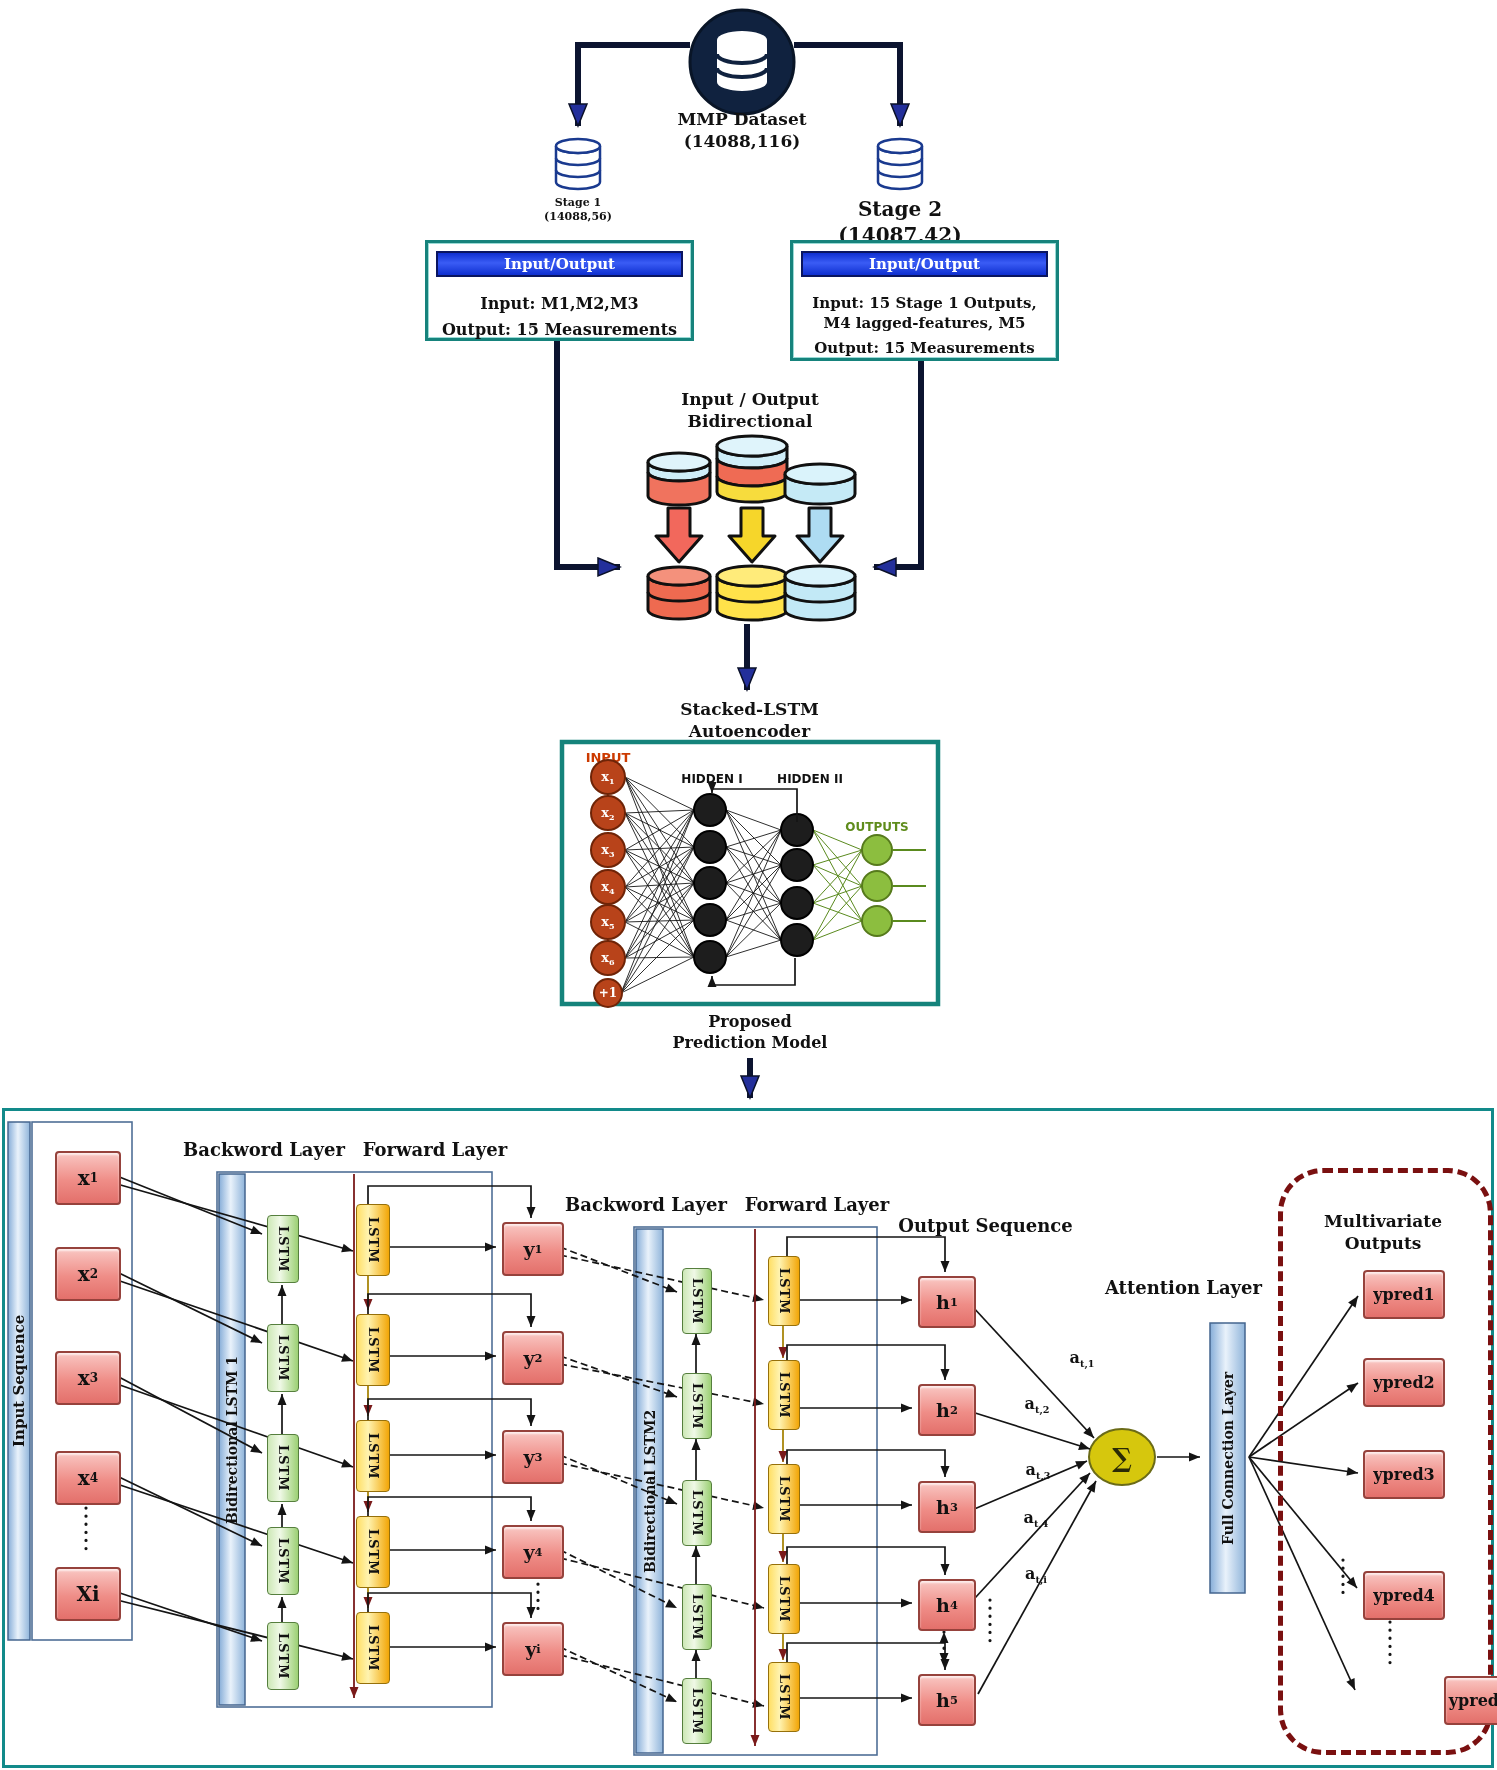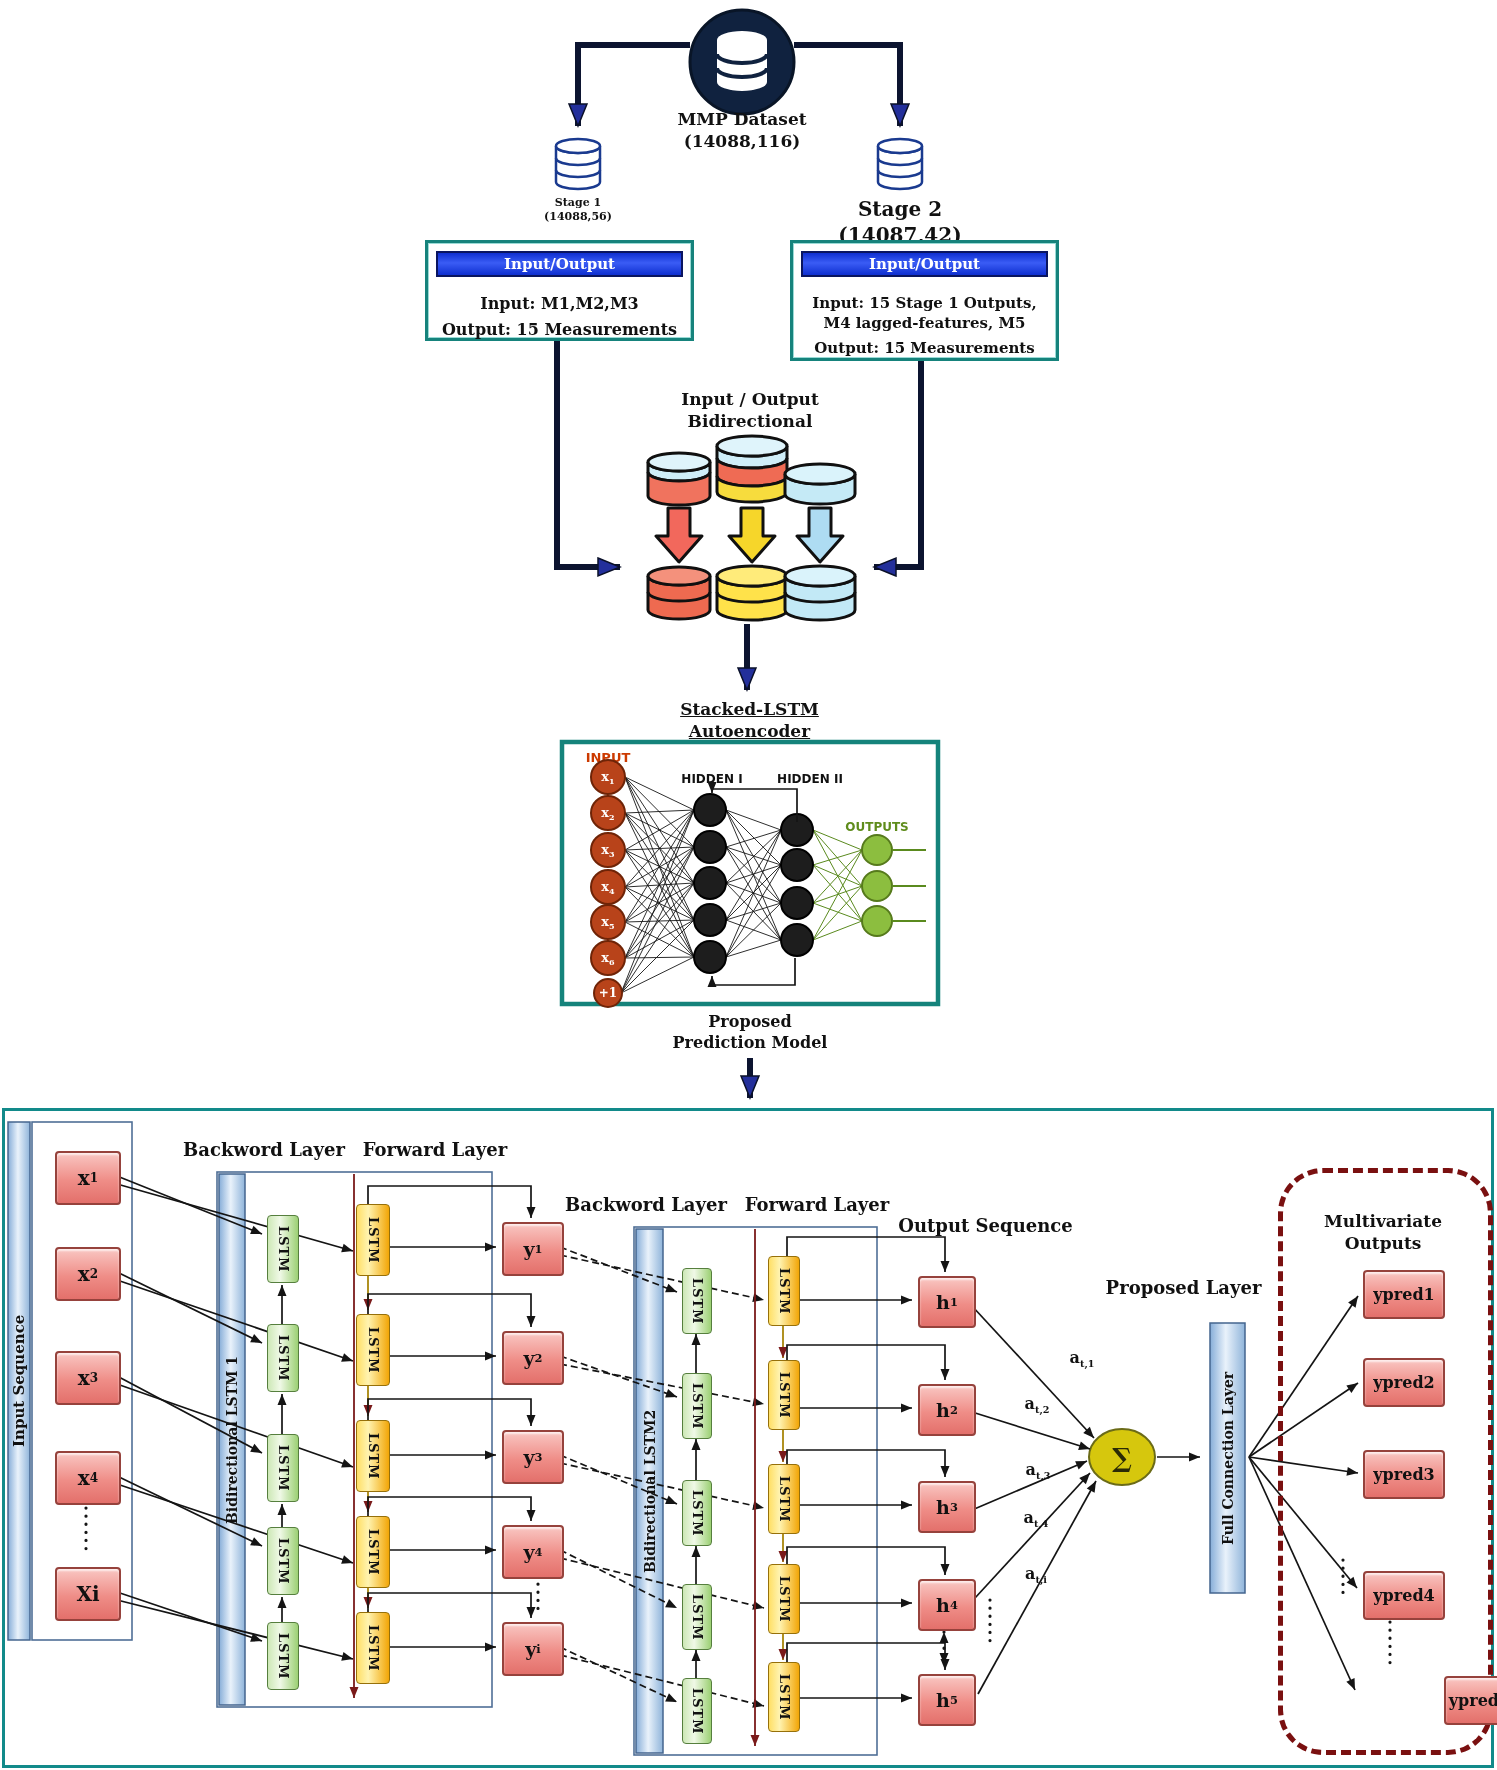--- a/index.html
+++ b/index.html
@@ -338,21 +338,21 @@
       <div>Input: 15 Stage 1 Outputs, M4 lagged-features, M5</div>
       <div>Output: 15 Measurements</div>
     </div>
   </div>
 
   <div class="cap" style="left:655px;top:388px;width:190px;font-size:17px;">
     <div>Input / Output</div>
     <div>Bidirectional</div>
   </div>
 
-  <div class="cap" style="left:662px;top:698px;width:175px;font-size:17px;text-decoration:underline;">
+  <div class="cap" style="left:662px;top:698px;width:175px;font-size:17px;">
     <div>Stacked-LSTM</div>
     <div>Autoencoder</div>
   </div>
 
   <div class="cap" style="left:655px;top:1012px;width:190px;font-size:16px;">
     <div>Proposed</div>
     <div>Prediction Model</div>
   </div>
 
   <div class="outer-box" style="left:2px;top:1108px;width:1486px;height:654px;"></div>
@@ -361,21 +361,21 @@
 
   <div class="cap" style="left:179px;top:1138px;width:170px;font-size:18px;">Backword Layer</div>
   <div class="cap" style="left:350px;top:1138px;width:170px;font-size:18px;">Forward Layer</div>
   <div class="vtext" style="left:219px;top:1174px;width:26px;height:531px;font-size:14px;">Bidirectional LSTM 1</div>
 
   <div class="cap" style="left:561px;top:1193px;width:170px;font-size:18px;">Backword Layer</div>
   <div class="cap" style="left:732px;top:1193px;width:170px;font-size:18px;">Forward Layer</div>
   <div class="vtext" style="left:636px;top:1229px;width:27px;height:524px;font-size:14px;">Bidirectional LSTM2</div>
 
   <div class="cap" style="left:898px;top:1214px;width:175px;font-size:18px;">Output Sequence</div>
-  <div class="cap" style="left:1096px;top:1276px;width:175px;font-size:18px;">Proposed Layer</div>
+  <div class="cap" style="left:1096px;top:1276px;width:175px;font-size:18px;">Attention Layer</div>
   <div class="vtext" style="left:1210px;top:1323px;width:35px;height:270px;font-size:14px;">Full Connection Layer</div>
 
   <div class="dashed-box" style="left:1278px;top:1168px;width:205px;height:577px;"></div>
   <div class="cap" style="left:1283px;top:1210px;width:200px;font-size:17px;">Multivariate Outputs</div>
 
 <div class="nbox pink fx" style="left: 55px; top: 1151px; width: 62px; height: 50px;">x<sub>1</sub></div>
     <div class="nbox pink fx" style="left: 55px; top: 1247px; width: 62px; height: 50px;">x<sub>2</sub></div>
     <div class="nbox pink fx" style="left: 55px; top: 1351px; width: 62px; height: 50px;">x<sub>3</sub></div>
     <div class="nbox pink fx" style="left: 55px; top: 1451px; width: 62px; height: 50px;">x<sub>4</sub></div>
     <div class="nbox pink fx" style="left: 55px; top: 1567px; width: 62px; height: 50px;">Xi</div>

